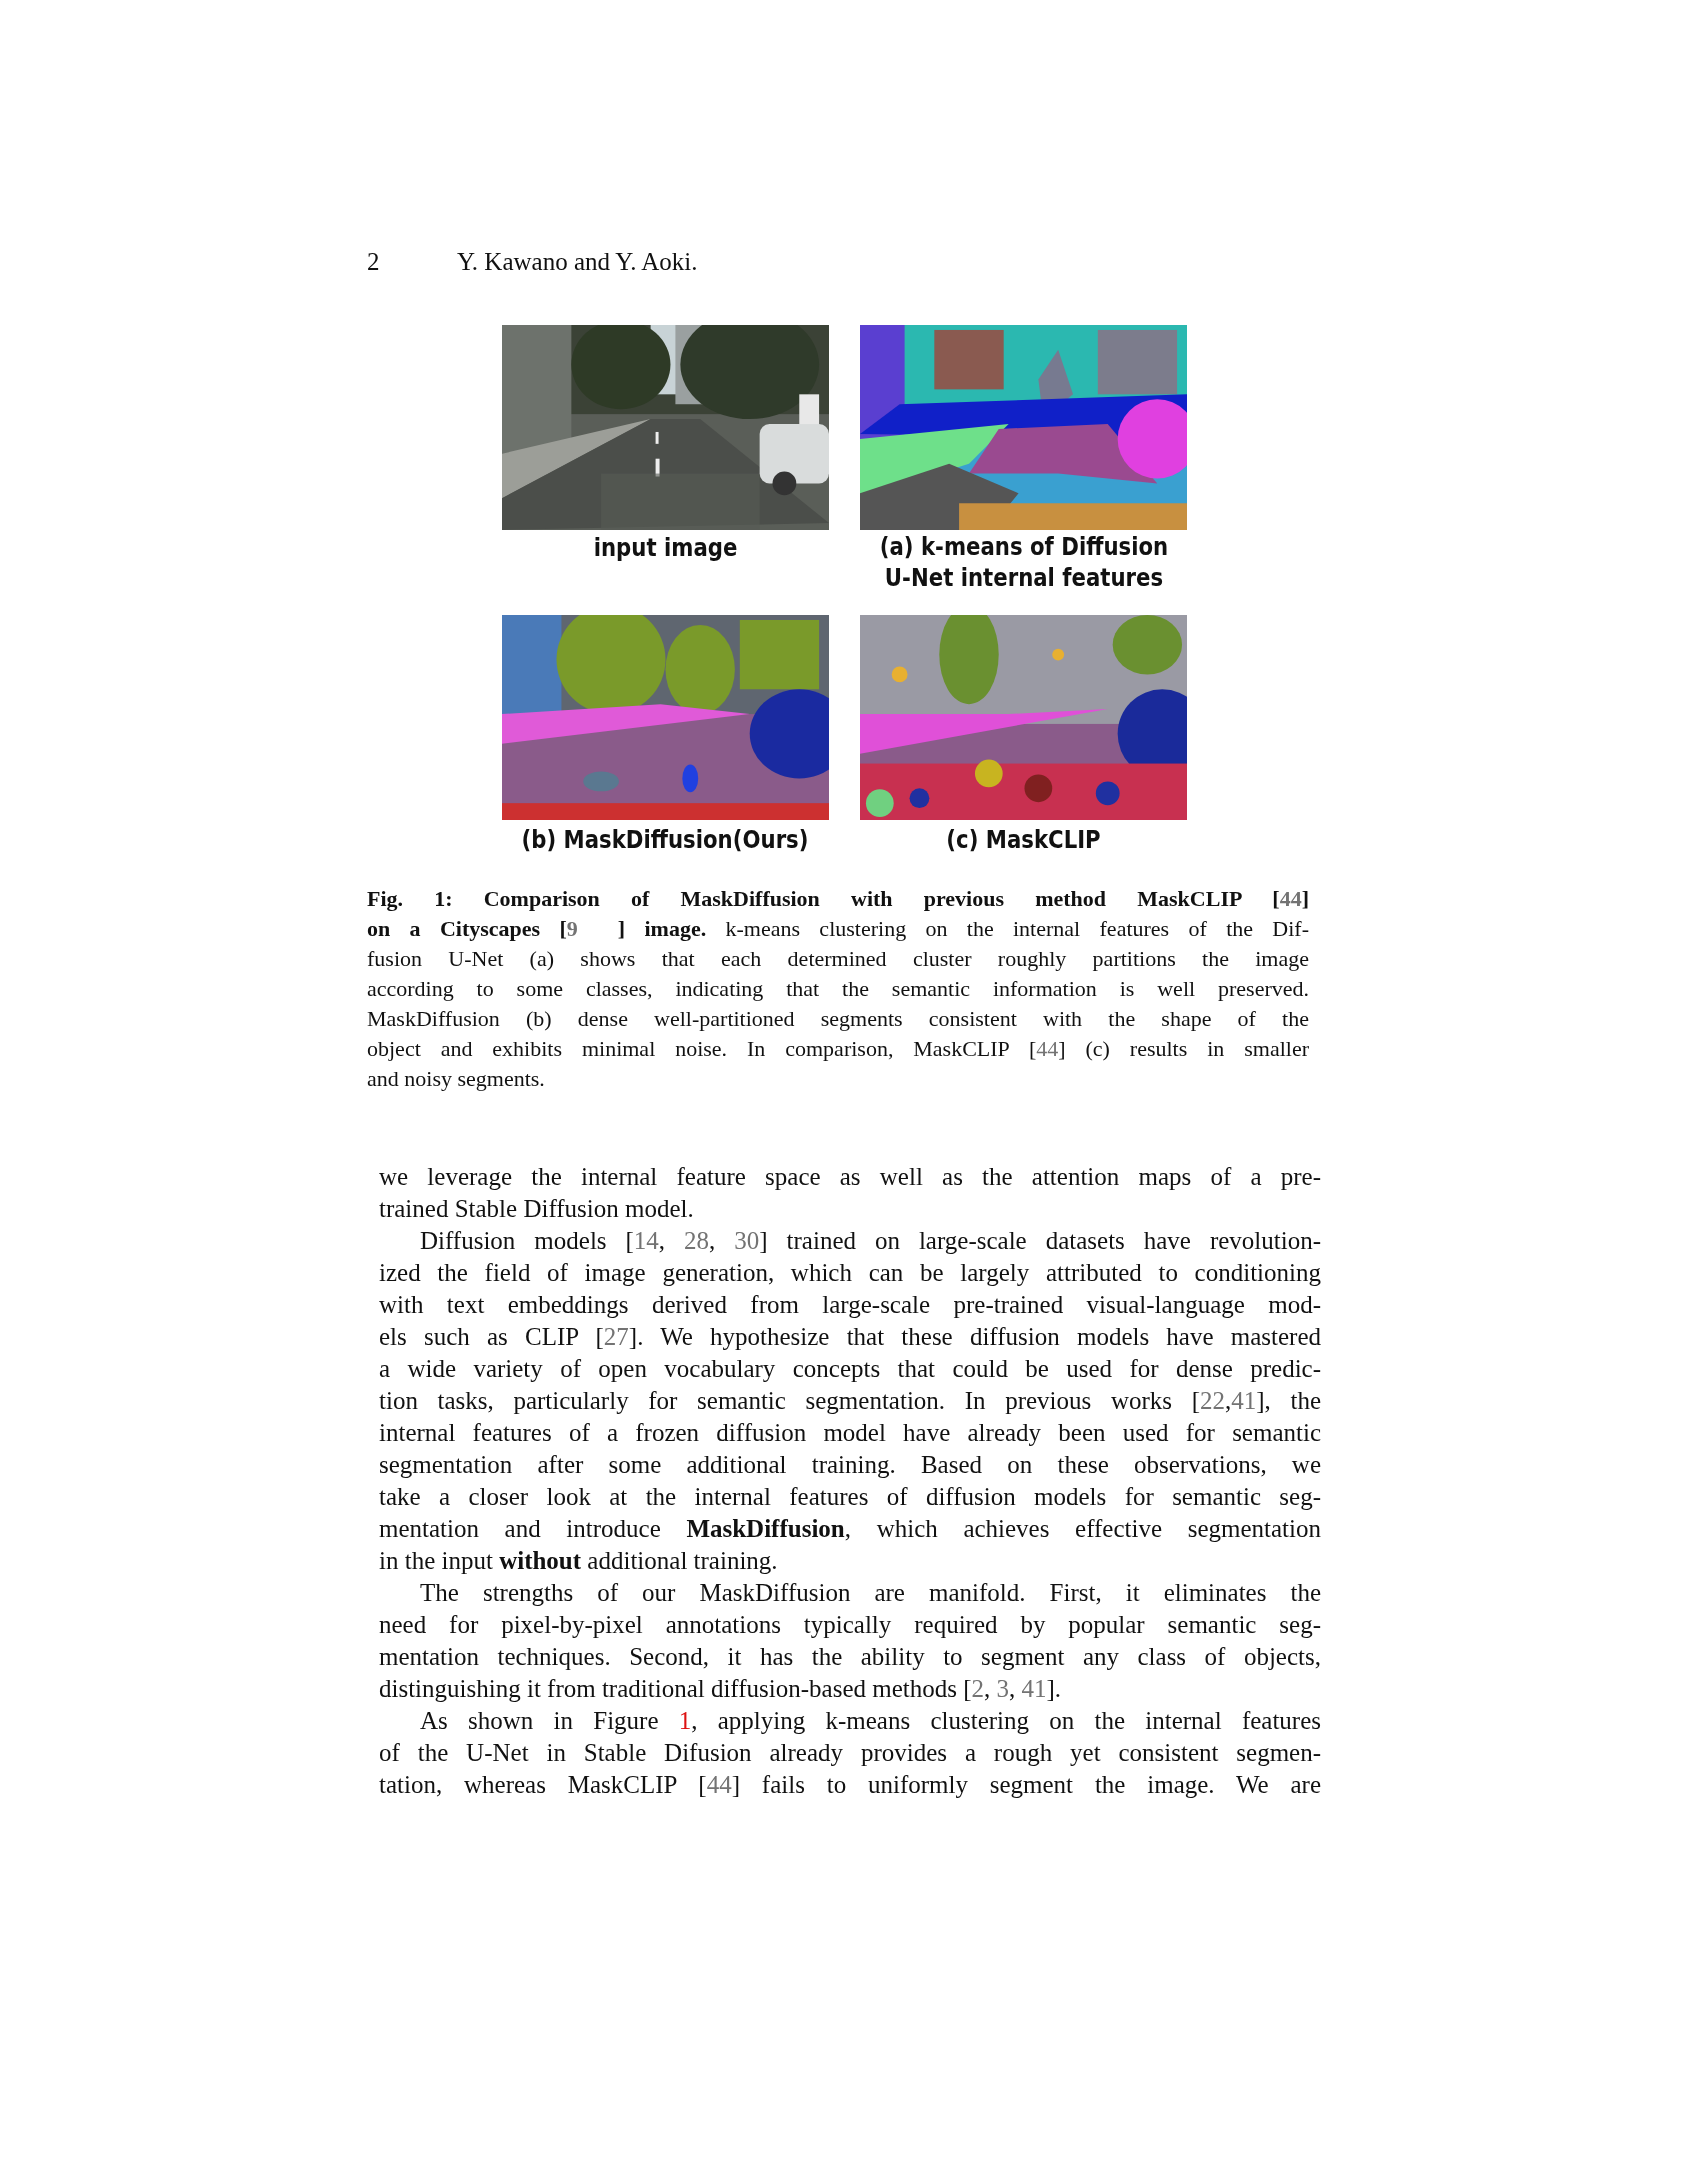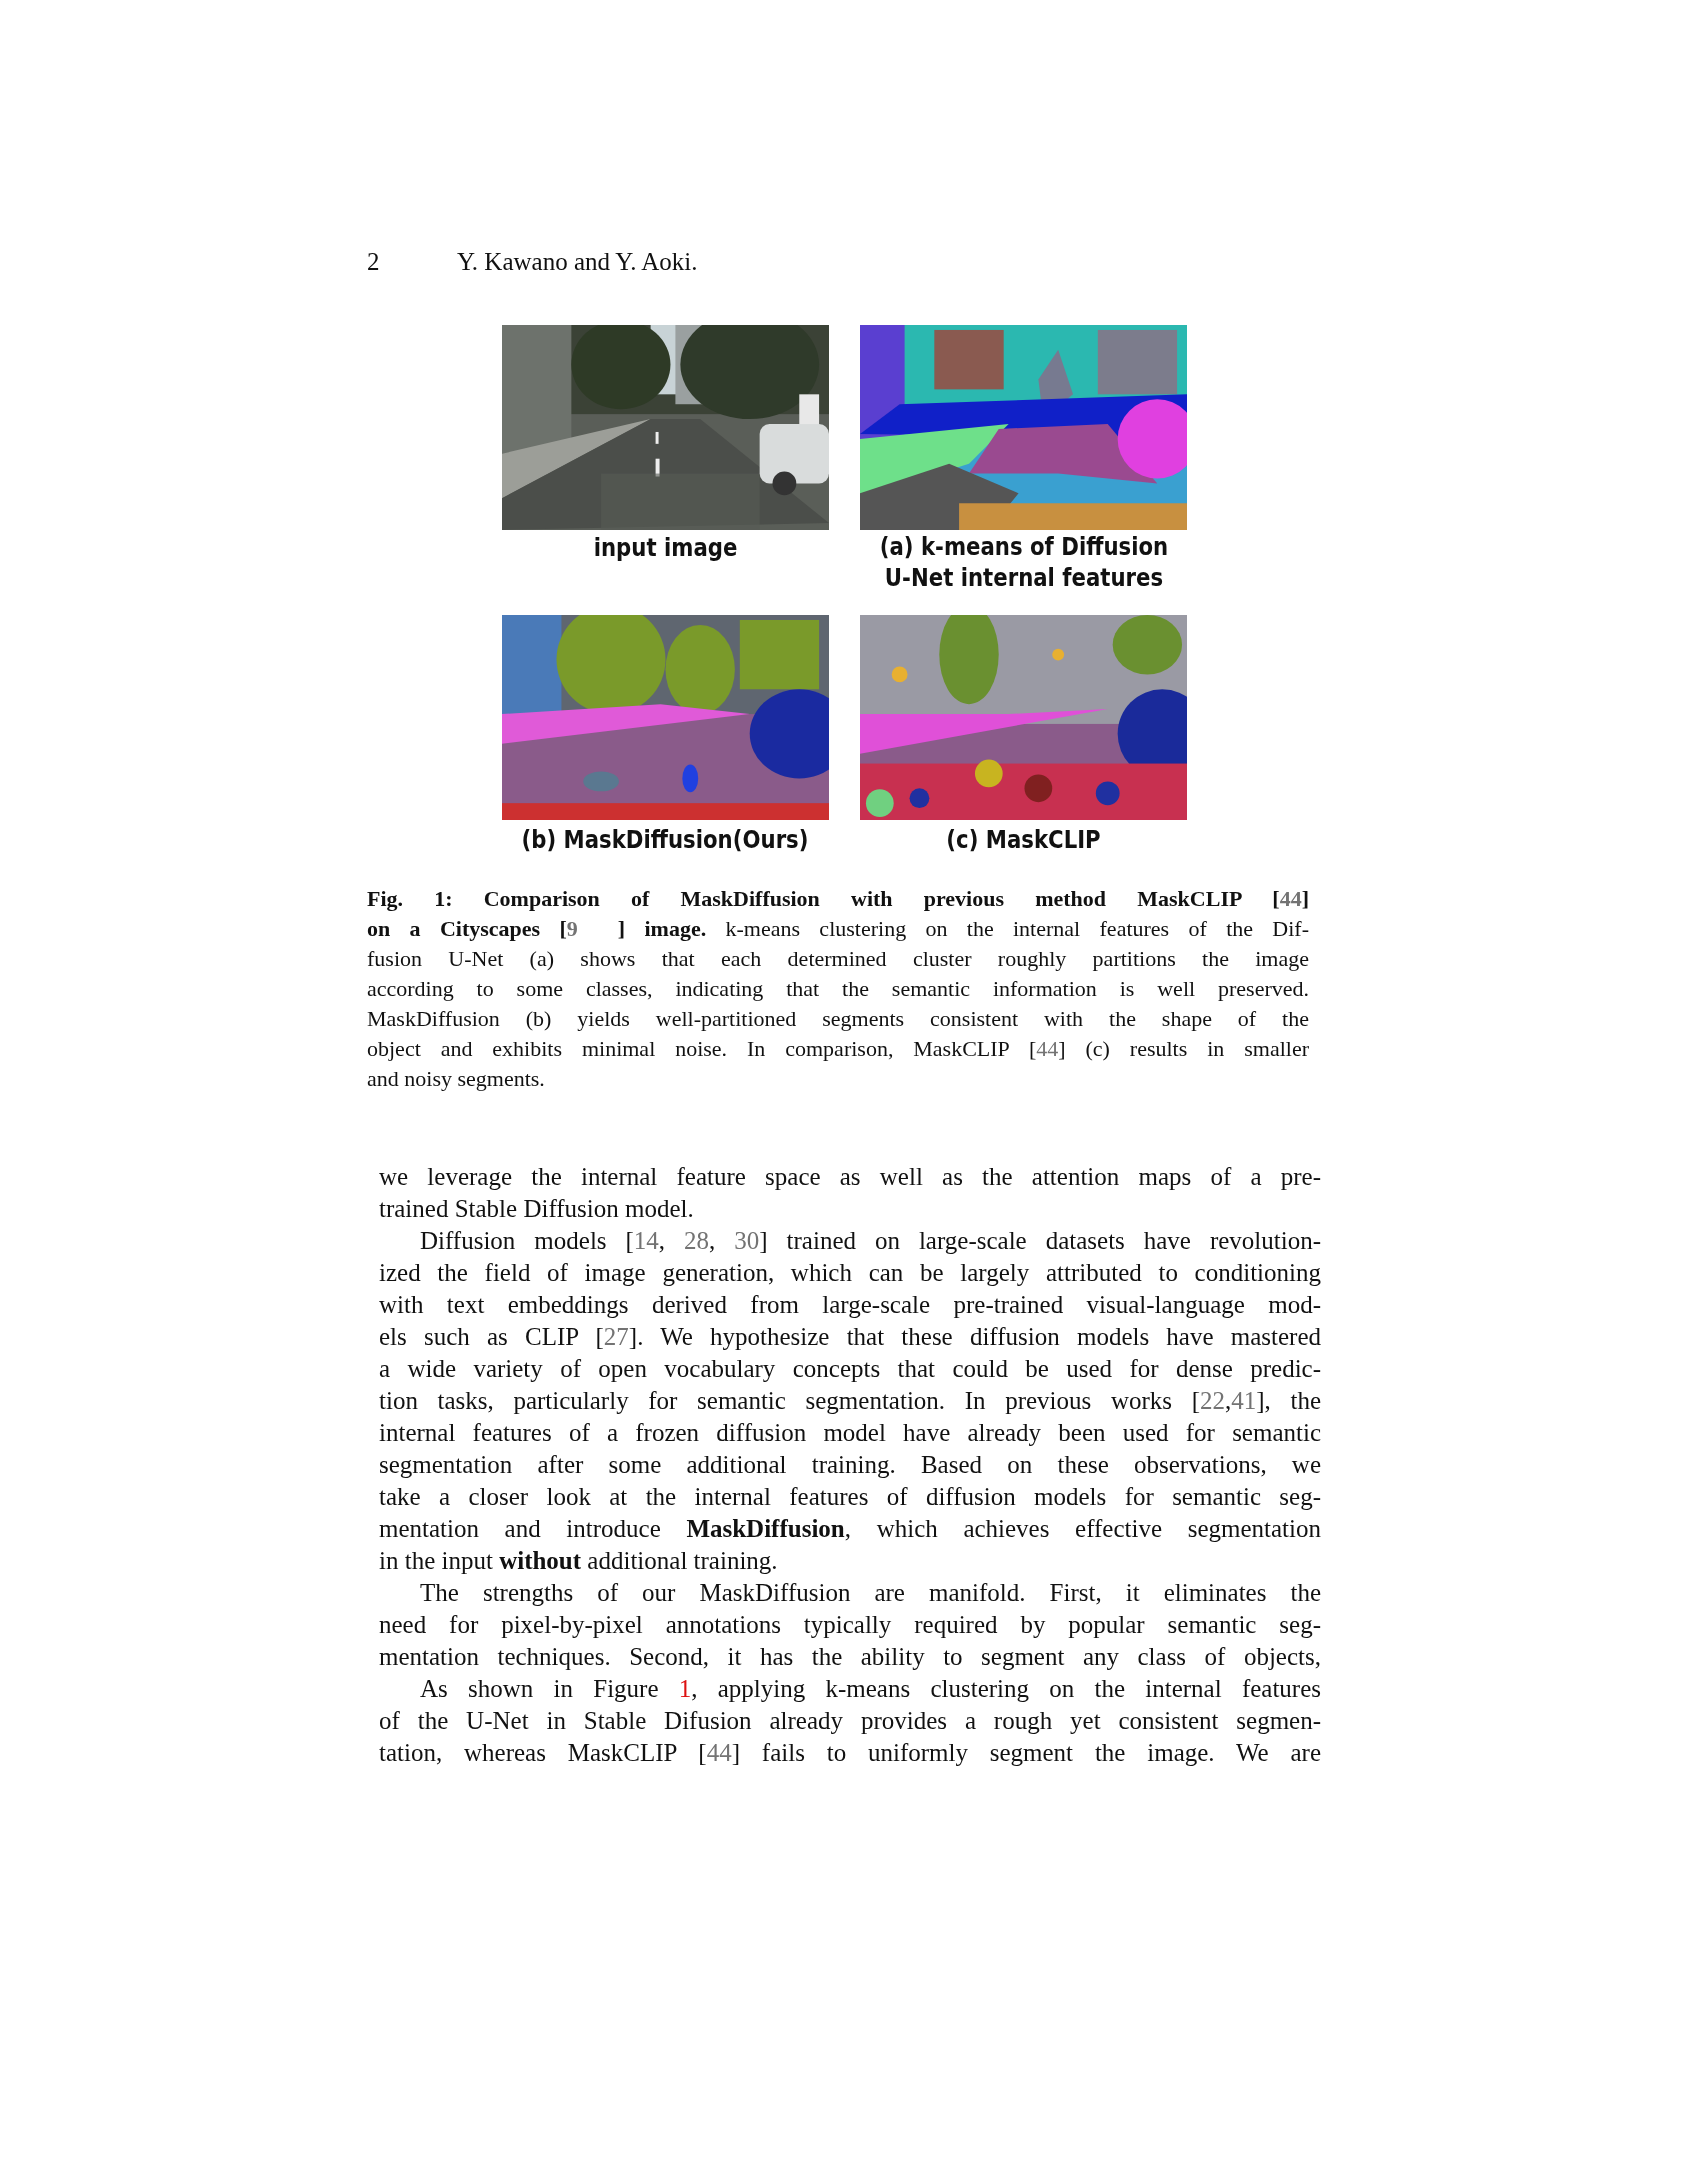--- a/index.html
+++ b/index.html
@@ -118,21 +118,21 @@
   <div class="fig-label" style="left:860px; top:824px; width:327px;">
     <span>(c) MaskCLIP</span>
   </div>
 </div>
 
 <div class="caption" id="caption">
     <span class="line"><span style="font-weight: bold;">Fig. 1: Comparison of MaskDiffusion with previous method MaskCLIP [</span><span class="cite" style="font-weight: bold;">44</span><span style="font-weight: bold;">]</span></span>
     <span class="line"><span style="font-weight: bold;">on a Cityscapes [</span><span class="cite" style="font-weight: bold;">9</span><span style="font-weight: bold; margin-left: 40px;">] image.</span><span> k-means clustering on the internal features of the Dif-</span></span>
     <span class="line"><span>fusion U-Net (a) shows that each determined cluster roughly partitions the image</span></span>
     <span class="line"><span>according to some classes, indicating that the semantic information is well preserved.</span></span>
-    <span class="line"><span>MaskDiffusion (b) yields well-partitioned segments consistent with the shape of the</span></span>
+    <span class="line"><span>MaskDiffusion (b) dense well-partitioned segments consistent with the shape of the</span></span>
     <span class="line"><span>object and exhibits minimal noise. In comparison, MaskCLIP [</span><span class="cite">44</span><span>] (c) results in smaller</span></span>
     <span class="line last"><span>and noisy segments.</span></span>
   </div>
 
 <div class="body-text" id="body">
     <span class="line"><span>we leverage the internal feature space as well as the attention maps of a pre-</span></span>
     <span class="line last"><span>trained Stable Diffusion model.</span></span>
     <span class="line" style="text-indent: 41px;"><span>Diffusion models [</span><span class="cite">14</span><span>, </span><span class="cite">28</span><span>, </span><span class="cite">30</span><span>] trained on large-scale datasets have revolution-</span></span>
     <span class="line"><span>ized the field of image generation, which can be largely attributed to conditioning</span></span>
     <span class="line"><span>with text embeddings derived from large-scale pre-trained visual-language mod-</span></span>
@@ -140,17 +140,18 @@
     <span class="line"><span>a wide variety of open vocabulary concepts that could be used for dense predic-</span></span>
     <span class="line"><span>tion tasks, particularly for semantic segmentation. In previous works [</span><span class="cite">22</span><span>,</span><span class="cite">41</span><span>], the</span></span>
     <span class="line"><span>internal features of a frozen diffusion model have already been used for semantic</span></span>
     <span class="line"><span>segmentation after some additional training. Based on these observations, we</span></span>
     <span class="line"><span>take a closer look at the internal features of diffusion models for semantic seg-</span></span>
     <span class="line"><span>mentation and introduce </span><span style="font-weight: bold; margin-top: 9px;">MaskDiffusion</span><span>, which achieves effective segmentation</span></span>
     <span class="line last"><span>in the input </span><span style="font-weight: bold;">without</span><span> additional training.</span></span>
     <span class="line" style="text-indent: 41px;"><span>The strengths of our MaskDiffusion are manifold. First, it eliminates the</span></span>
     <span class="line"><span>need for pixel-by-pixel annotations typically required by popular semantic seg-</span></span>
     <span class="line"><span>mentation techniques. Second, it has the ability to segment any class of objects,</span></span>
+    <span class="line last"><span>distinguishing it from traditional diffusion-based methods [</span><span class="cite">2</span><span>, </span><span class="cite">3</span><span>, </span><span class="cite">41</span><span>].</span></span>
     <span class="line" style="text-indent: 41px;"><span>As shown in Figure </span><span class="ref-red">1</span><span>, applying k-means clustering on the internal features</span></span>
     <span class="line"><span>of the U-Net in Stable Difusion already provides a rough yet consistent segmen-</span></span>
     <span class="line"><span>tation, whereas MaskCLIP [</span><span class="cite">44</span><span>] fails to uniformly segment the image. We are</span></span>
   </div>
 
 
 </body></html>

